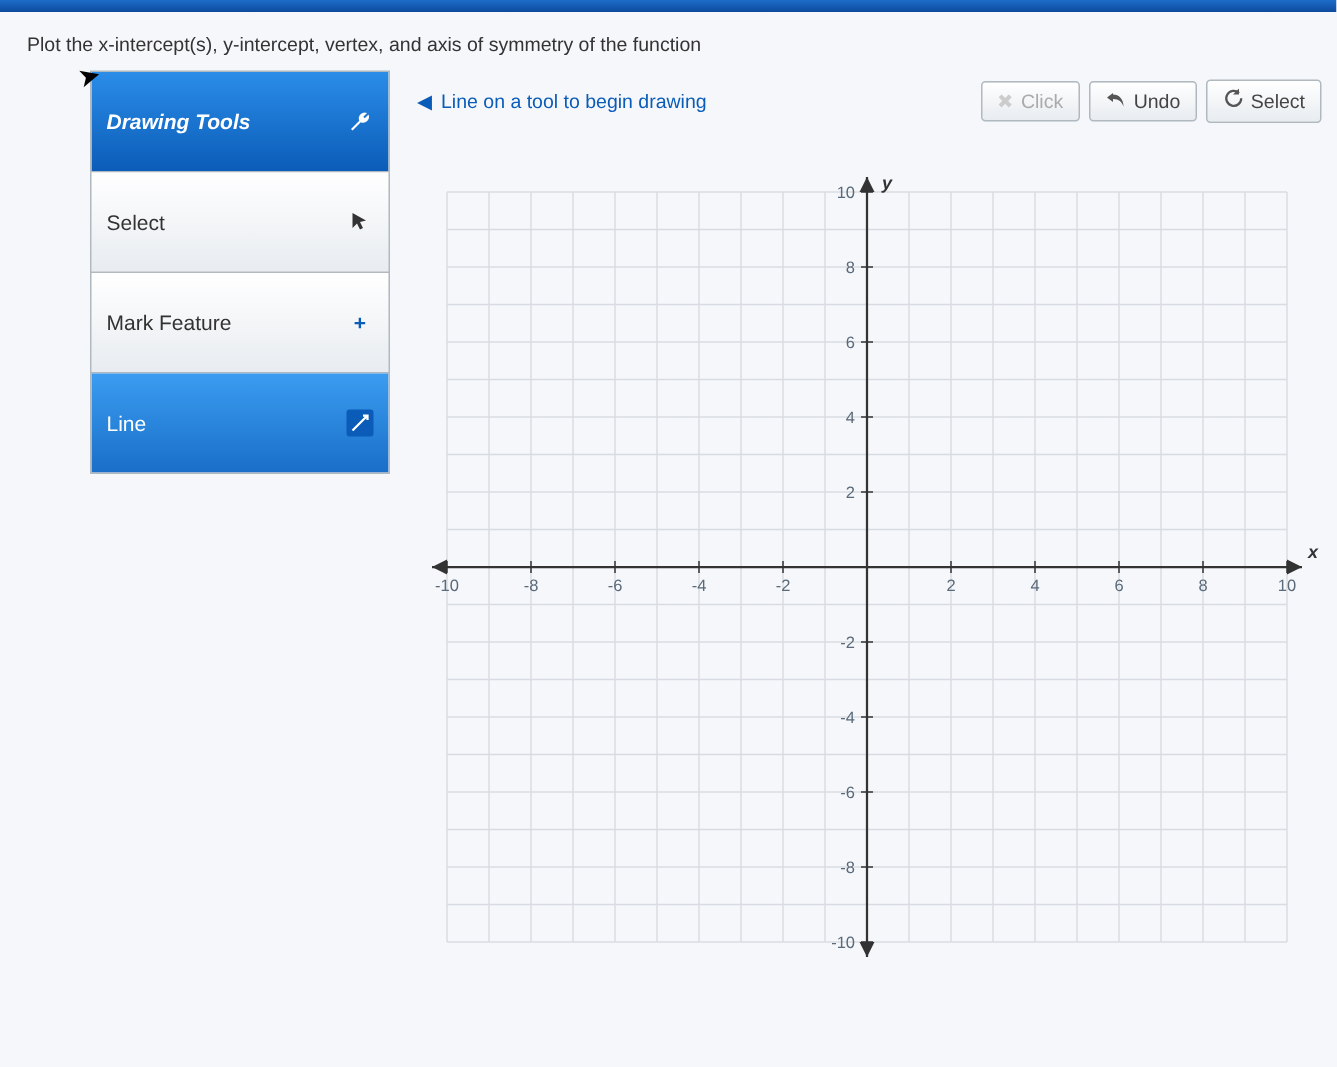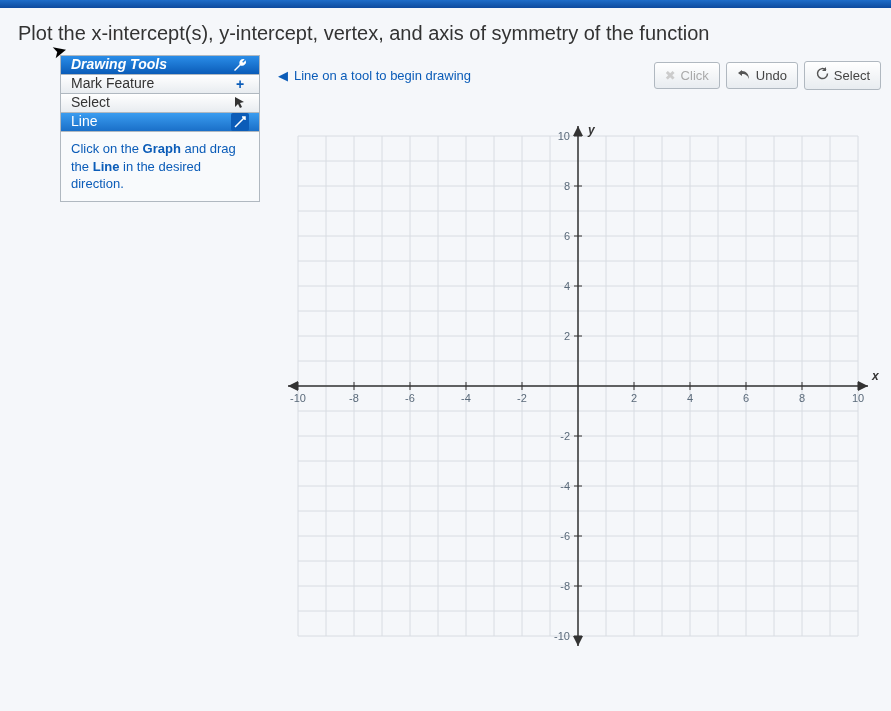--- a/index.html
+++ b/index.html
@@ -9,35 +9,36 @@
       width: 891px;
       height: 711px;
       overflow: hidden;
     }
     .top-bar {
       height: 8px;
       background: linear-gradient(to bottom, #1e6dc9, #0d4a9e);
     }
     .instruction {
       padding: 14px 18px 10px 18px;
-      font-size: 20px;
+      font-size: 13px;
       color: #333;
     }
     .workspace {
       display: flex;
       padding-left: 60px;
     }
     .sidebar {
       width: 200px;
       flex-shrink: 0;
     }
     .tool-item {
       display: flex;
+      align-items: center;
       justify-content: space-between;
-      padding: 0 10px;
+      padding: 24px 10px;
       border: 1px solid #b0b8c0;
       border-top: none;
       background: linear-gradient(to bottom, #ffffff, #e8ecf0);
       font-size: 14px;
       color: #333;
       cursor: pointer;
     }
     .tool-item:first-child {
       border-top: 1px solid #b0b8c0;
     }
@@ -137,41 +138,38 @@
   <div class="sidebar">
     <div class="tool-item tool-header">
       <span>Drawing Tools</span>
       <span class="tool-icon">
         <svg width="16" height="16" viewBox="0 0 16 16">
             <path fill="white" d="M13.7 3.3a4 4 0 0 1-5.2 5.2L3 14l-1-1 5.5-5.5a4 4 0 0 1 5.2-5.2l-2.5 2.5 1 1 2.5-2.5z"></path>
           </svg>
       </span>
     </div>
     <div class="tool-item">
-      <span>Mark Feature</span>
-      <span class="tool-icon" style="color:#0b5cb8;font-weight:bold;">+</span>
-    </div>
-    <div class="tool-item">
       <span>Select</span>
       <span class="tool-icon">
         <svg width="14" height="14" viewBox="0 0 14 14">
             <path fill="#333" d="M2 1l9 5-4 1 2 4-2 1-2-4-3 3z"></path>
           </svg>
       </span>
+    </div>
+    <div class="tool-item">
+      <span>Mark Feature</span>
+      <span class="tool-icon" style="color:#0b5cb8;font-weight:bold;">+</span>
     </div>
     <div class="tool-item selected">
       <span>Line</span>
       <span class="tool-icon square">
         <svg width="14" height="14" viewBox="0 0 14 14">
             <path stroke="white" stroke-width="1.5" fill="none" d="M2 12 L12 2 M9 2 h3 v3"></path>
           </svg>
       </span>
-    </div>
-    <div class="hint">
-      <span>Click on the </span><b>Graph</b><span> and drag the </span><b>Line</b><span> in the desired direction.</span>
     </div>
   </div>
 
   <div class="canvas-area">
     <div class="toolbar">
       <div class="toolbar-hint">
         <span style="color:#0b5cb8;">◀</span>
         <span>Line on a tool to begin drawing</span>
       </div>
       <div class="btn disabled">

